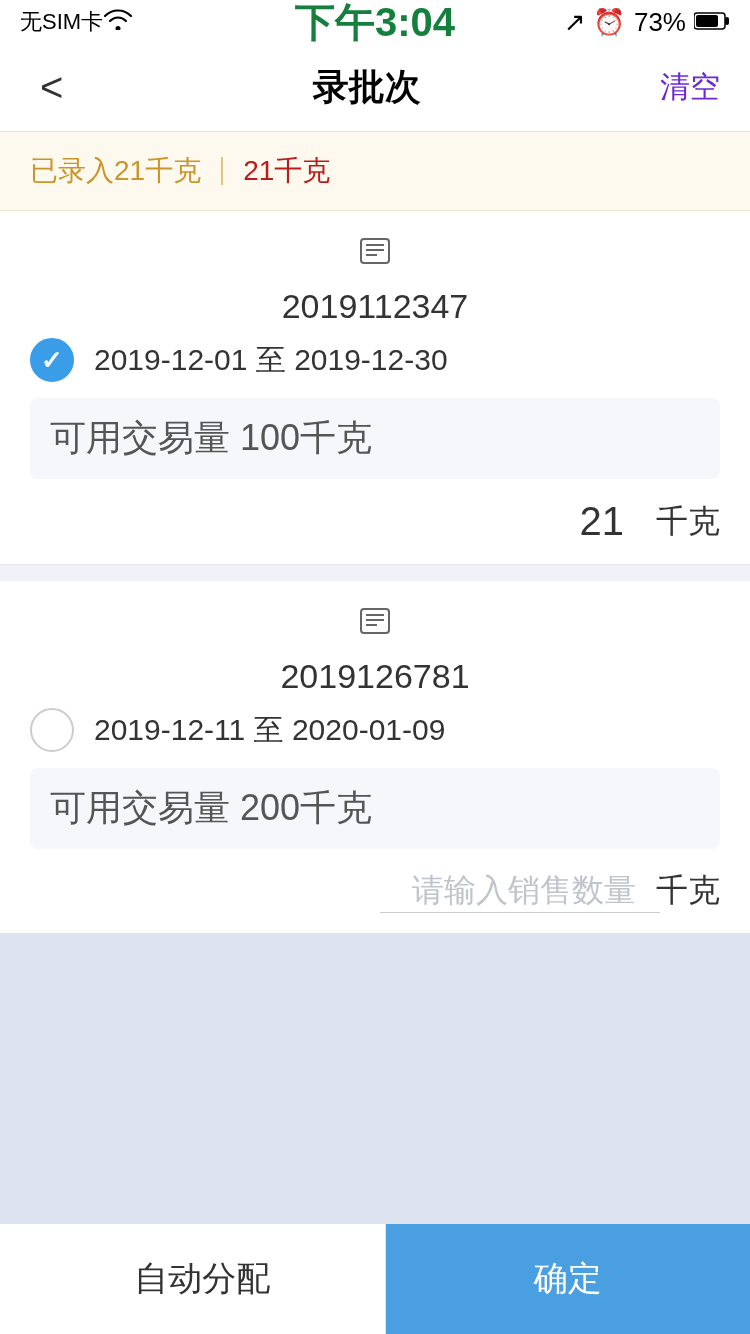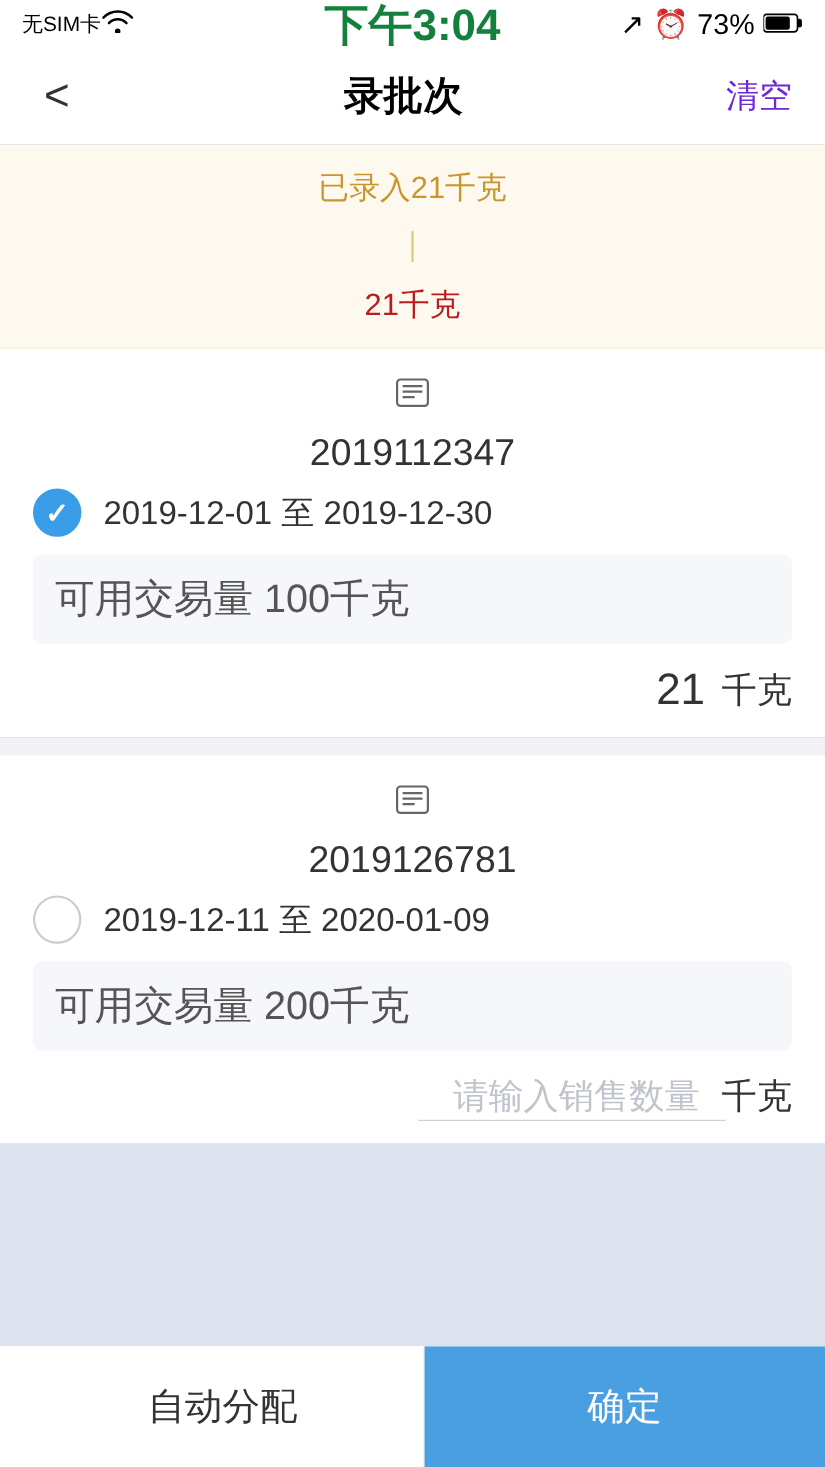--- a/index.html
+++ b/index.html
@@ -19,21 +19,21 @@
       background: #fff;
       display: flex;
       align-items: center;
       justify-content: space-between;
       padding: 0 20px;
       font-size: 28px;
     }
     .status-left {
       display: flex;
       align-items: center;
-      font-size: 19px;
+      font-size: 22px;
       color: #000;
     }
     .status-center {
       font-size: 40px;
       font-weight: 600;
       color: #15803d;
       position: absolute;
       left: 50%;
       transform: translateX(-50%);
     }
@@ -75,21 +75,20 @@
 
     
     .summary-bar {
       width: 750px;
       background: #fef9ee;
       padding: 20px 30px;
       display: flex;
       align-items: center;
       gap: 20px;
       border-bottom: 1px solid #f0e8cc;
-      flex-direction: column;
     }
     .summary-text {
       font-size: 28px;
       color: #c8962a;
     }
     .summary-divider {
       width: 2px;
       height: 28px;
       background: #e0c87a;
     }
@@ -168,21 +167,21 @@
       font-size: 36px;
       color: #555;
     }
 
     
     .amount-row {
       display: flex;
       align-items: center;
       justify-content: flex-end;
       padding: 20px 30px;
-      gap: 15px;
+      gap: 32px;
       border-bottom: 1px solid #e5e5e5;
     }
     .amount-value {
       font-size: 40px;
       color: #333;
       font-weight: 500;
     }
     .amount-unit {
       font-size: 32px;
       color: #333;

